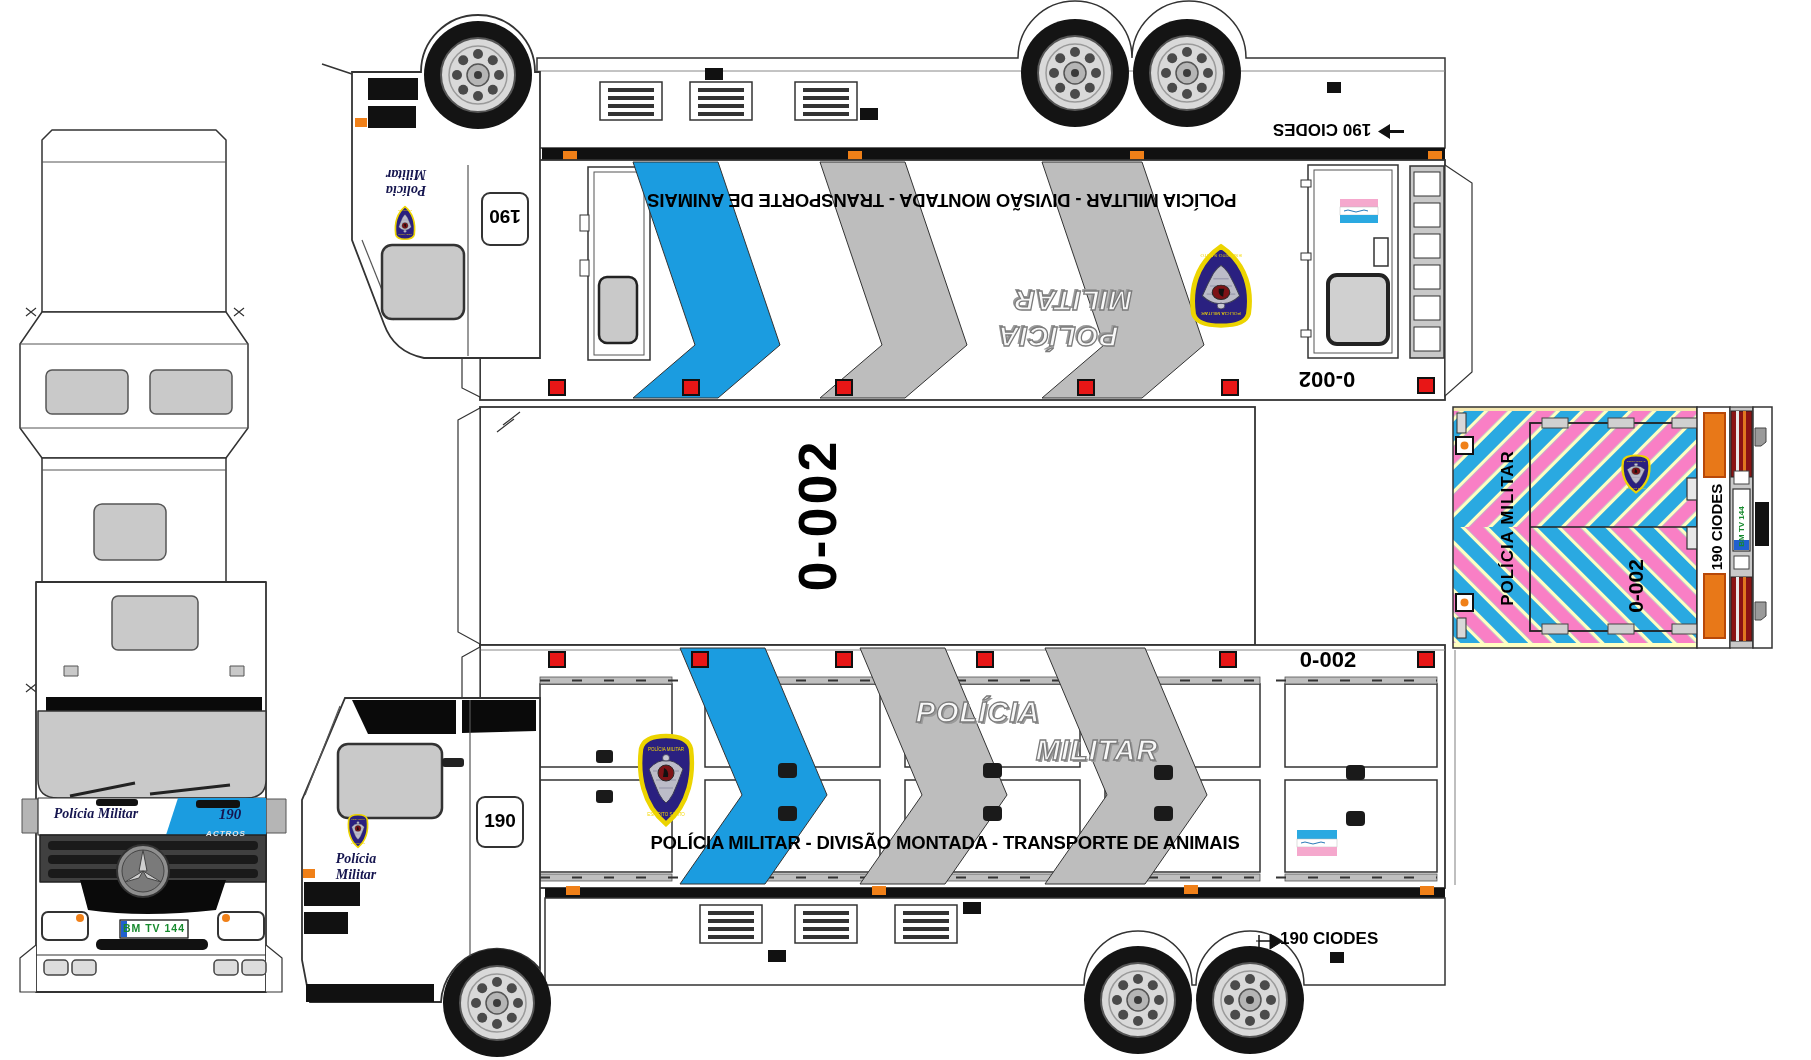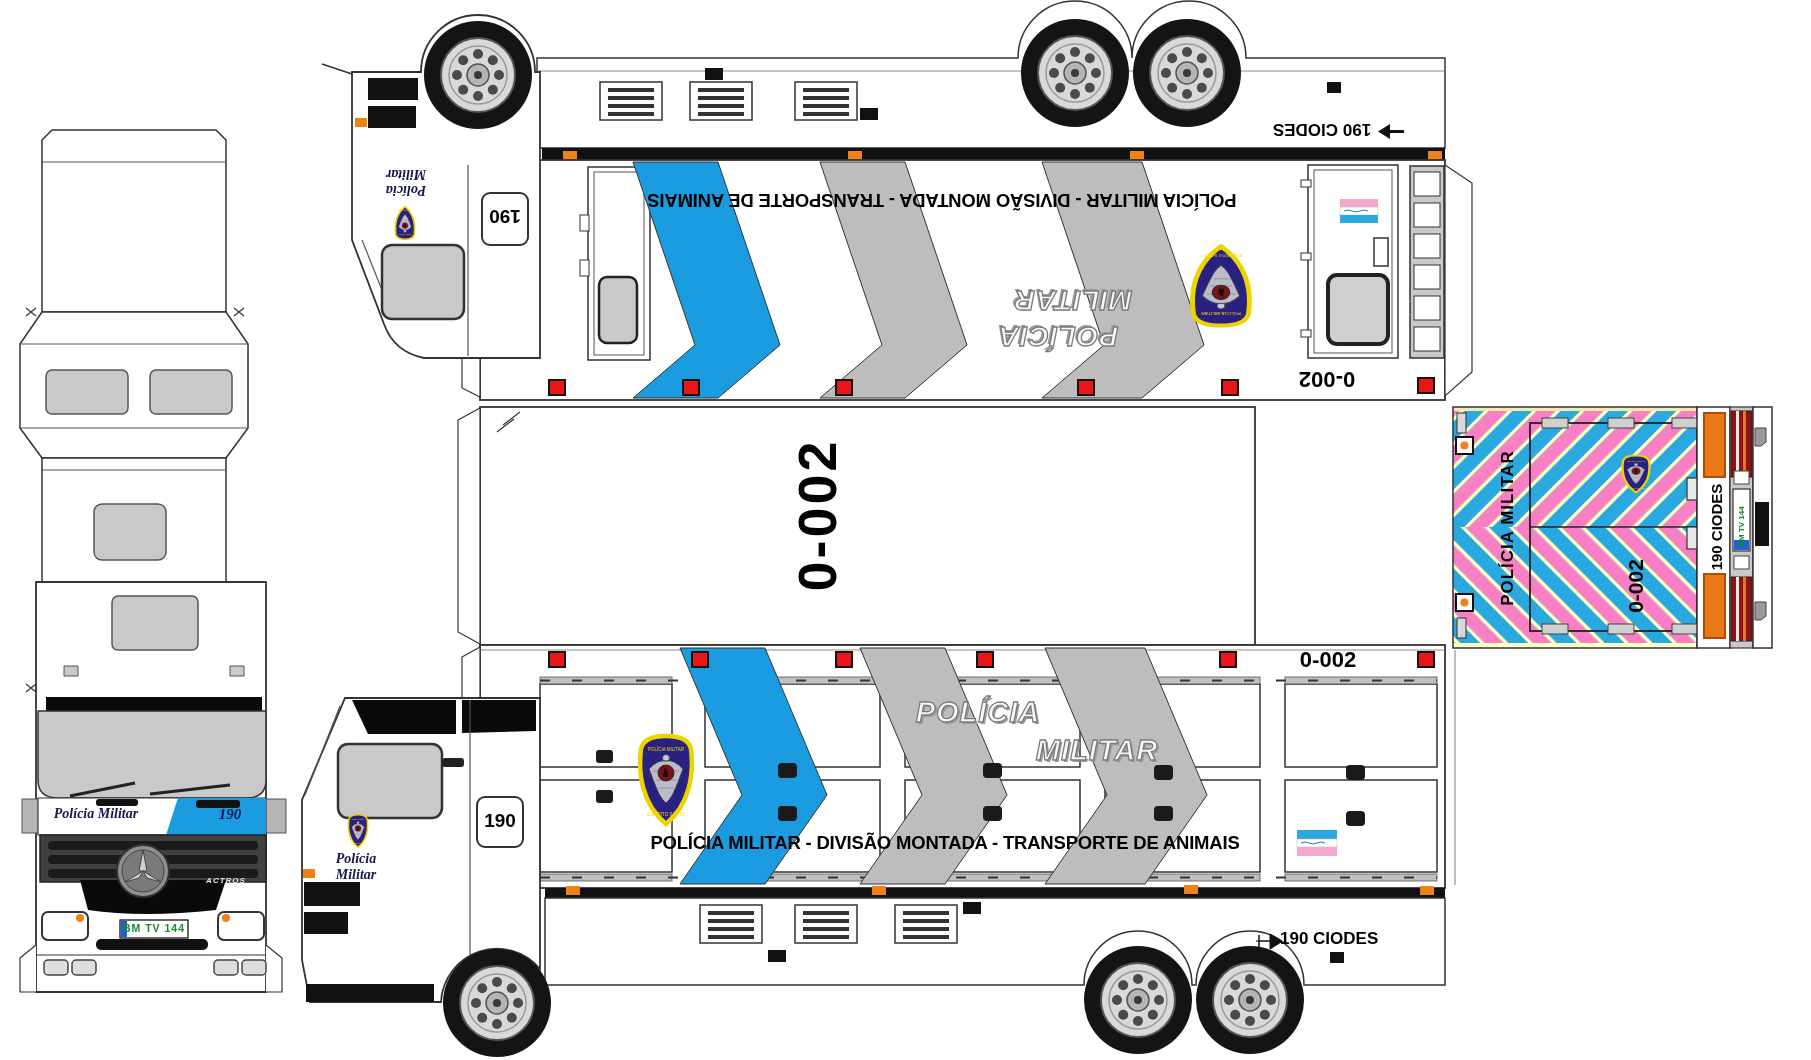--- a/index.html
+++ b/index.html
@@ -359,21 +359,21 @@
     <rect x="303" y="869" width="12" height="9" fill="#f08018"></rect>
     <rect x="306" y="984" width="128" height="18" fill="#111"></rect>
     <rect x="477" y="797" width="46" height="50" rx="8" fill="#fff" stroke="#333" stroke-width="2"></rect>
     <use href="#badge" transform="translate(358,831) scale(0.37)"></use>
     <use href="#wheel" transform="translate(497,1003)"></use>
   </g>
 </svg>
 
 <div class="t serifit ctr" style="left:40px;top:806px;width:112px;font-size:14px;">Polícia Militar</div>
 <div class="t serifit ctr" style="left:204px;top:806px;width:52px;font-size:15px;">190</div>
-<div class="t ctr" style="left:190px;top:876px;width:72px;font-size:8px;font-weight:800;font-style:italic;color:#e6e6e6;letter-spacing:1px;">ACTROS</div>
+<div class="t ctr" style="left:190px;top:829px;width:72px;font-size:8px;font-weight:800;font-style:italic;color:#e6e6e6;letter-spacing:1px;">ACTROS</div>
 <div class="t plate ctr" style="left:121px;top:922px;width:66px;font-size:10.5px;letter-spacing:1px;">BM TV 144</div>
 
 <div class="t banner ctr flip" style="left:598px;top:189px;width:688px;">POLÍCIA MILITAR - DIVISÃO MONTADA - TRANSPORTE DE ANIMAIS</div>
 <div class="t outline-word ctr flip" style="left:1000px;top:284px;width:146px;font-size:28px;">MILITAR</div>
 <div class="t outline-word ctr flip" style="left:982px;top:320px;width:152px;font-size:28px;">POLÍCIA</div>
 <div class="t code ctr flip" style="left:1290px;top:366px;width:74px;font-size:22px;">0-002</div>
 <div class="t disp ctr flip" style="left:1266px;top:119px;width:112px;">190 CIODES</div>
 <div class="t serifit twoline flip" style="left:362px;top:167px;width:88px;"><span>Polícia</span><br>
   <span>Militar</span></div>
 <div class="t code ctr flip" style="left:482px;top:205px;width:46px;font-size:19px;">190</div>

